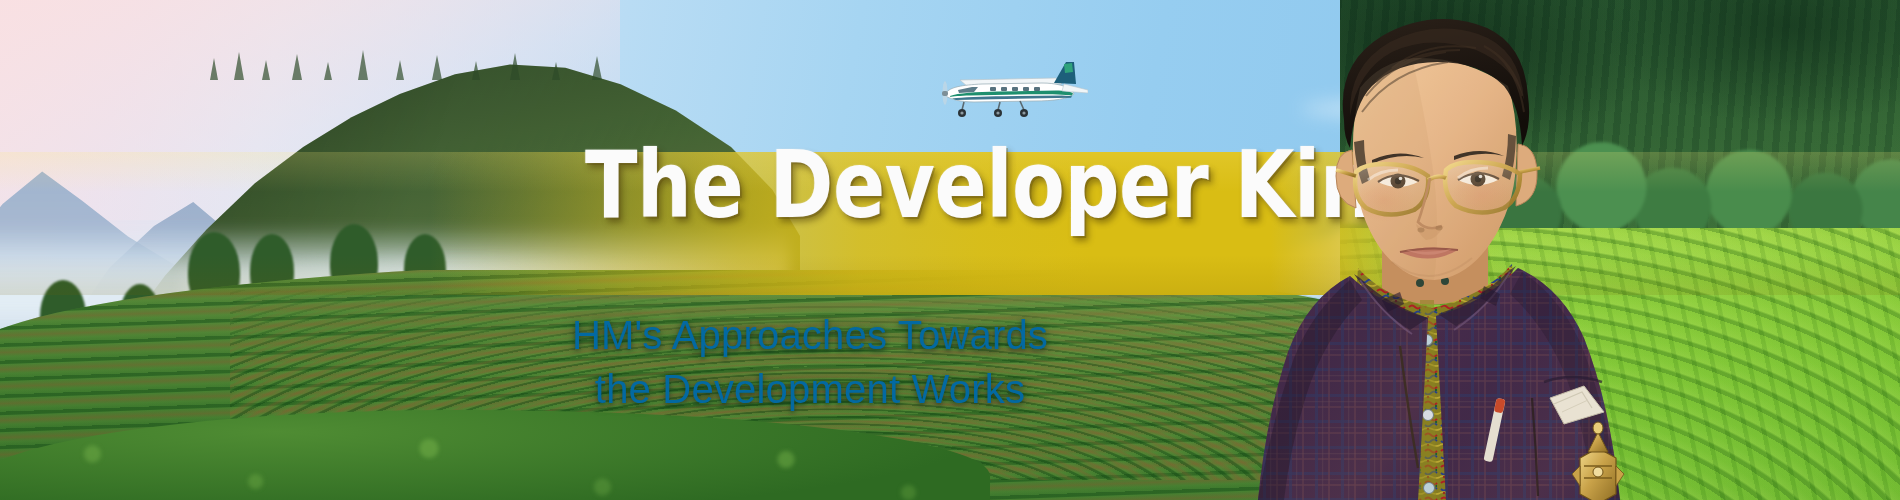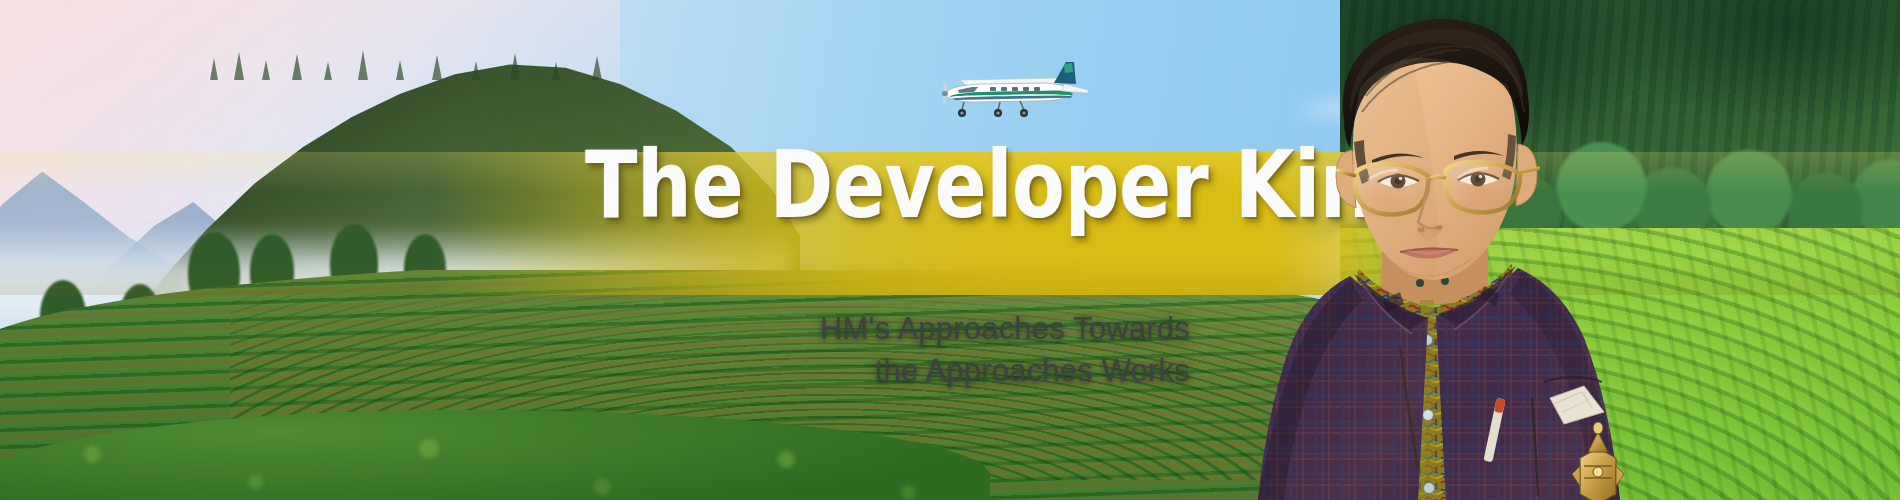--- a/index.html
+++ b/index.html
@@ -362,23 +362,23 @@
       2px 2px 0 rgba(90,70,10,.30),
       4px 5px 7px rgba(60,45,5,.45),
       0 0 2px rgba(255,255,255,.5);
     white-space: nowrap;
   }
   .subtitle {
     position: absolute;
     left: 430px; top: 308px;
     width: 760px;
     z-index: 8;
-    text-align: right;
-    color: #404040;
-    font-size: 31px;
+    text-align: center;
+    color: #0369a1;
+    font-size: 40px;
     line-height: 1.35;
     font-weight: 400;
     letter-spacing: .2px;
     text-shadow: 0 2px 5px rgba(10,30,25,.55), 0 0 14px rgba(10,30,25,.45);
     font-family: "Liberation Sans", "DejaVu Sans", sans-serif;
   }
   .subtitle .line { display: block; }
 
   
   .portrait {
@@ -527,21 +527,21 @@
   </svg>
 
   <div class="gold-band">
     <div class="gold-band-inner"></div>
   </div>
 
   <div class="title">The Developer King</div>
 
   <div class="subtitle">
     <span class="line">HM's Approaches Towards</span>
-    <span class="line">the Approaches Works</span>
+    <span class="line">the Development Works</span>
   </div>
 
   <svg class="portrait" viewBox="0 0 420 500">
     <defs>
       <linearGradient id="skinG" x1="0" y1="0" x2="1" y2="1">
         <stop offset="0%" stop-color="#f0c79a"></stop>
         <stop offset="45%" stop-color="#e4b285"></stop>
         <stop offset="100%" stop-color="#c9915f"></stop>
       </linearGradient>
       <linearGradient id="hairG" x1="0" y1="0" x2="0.3" y2="1">

